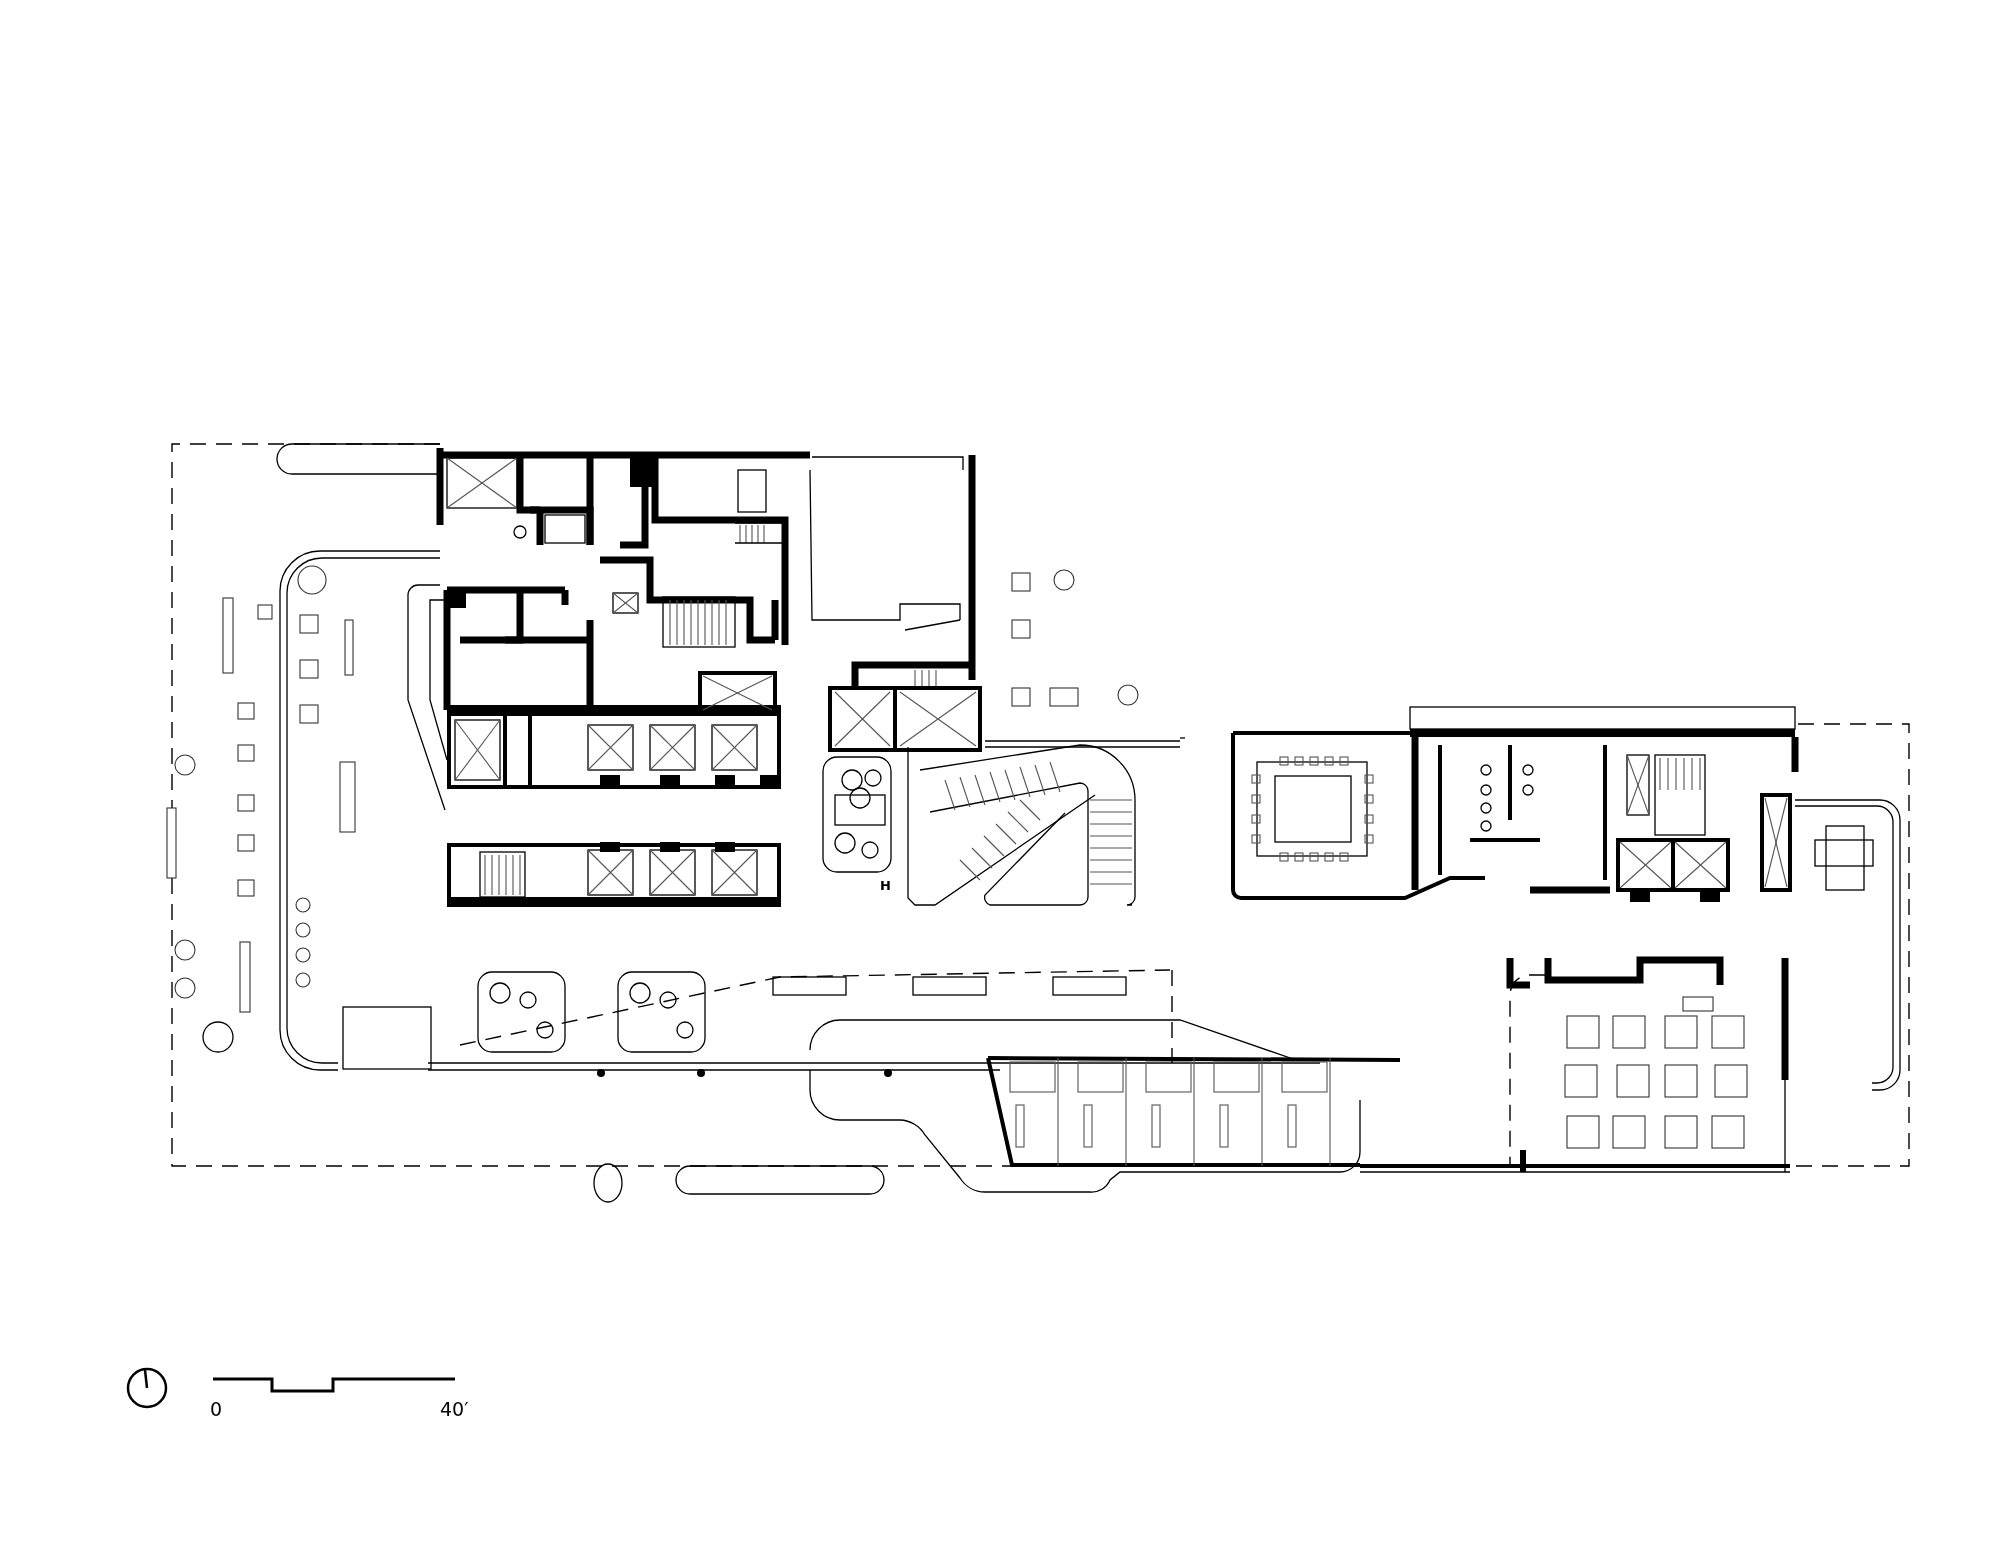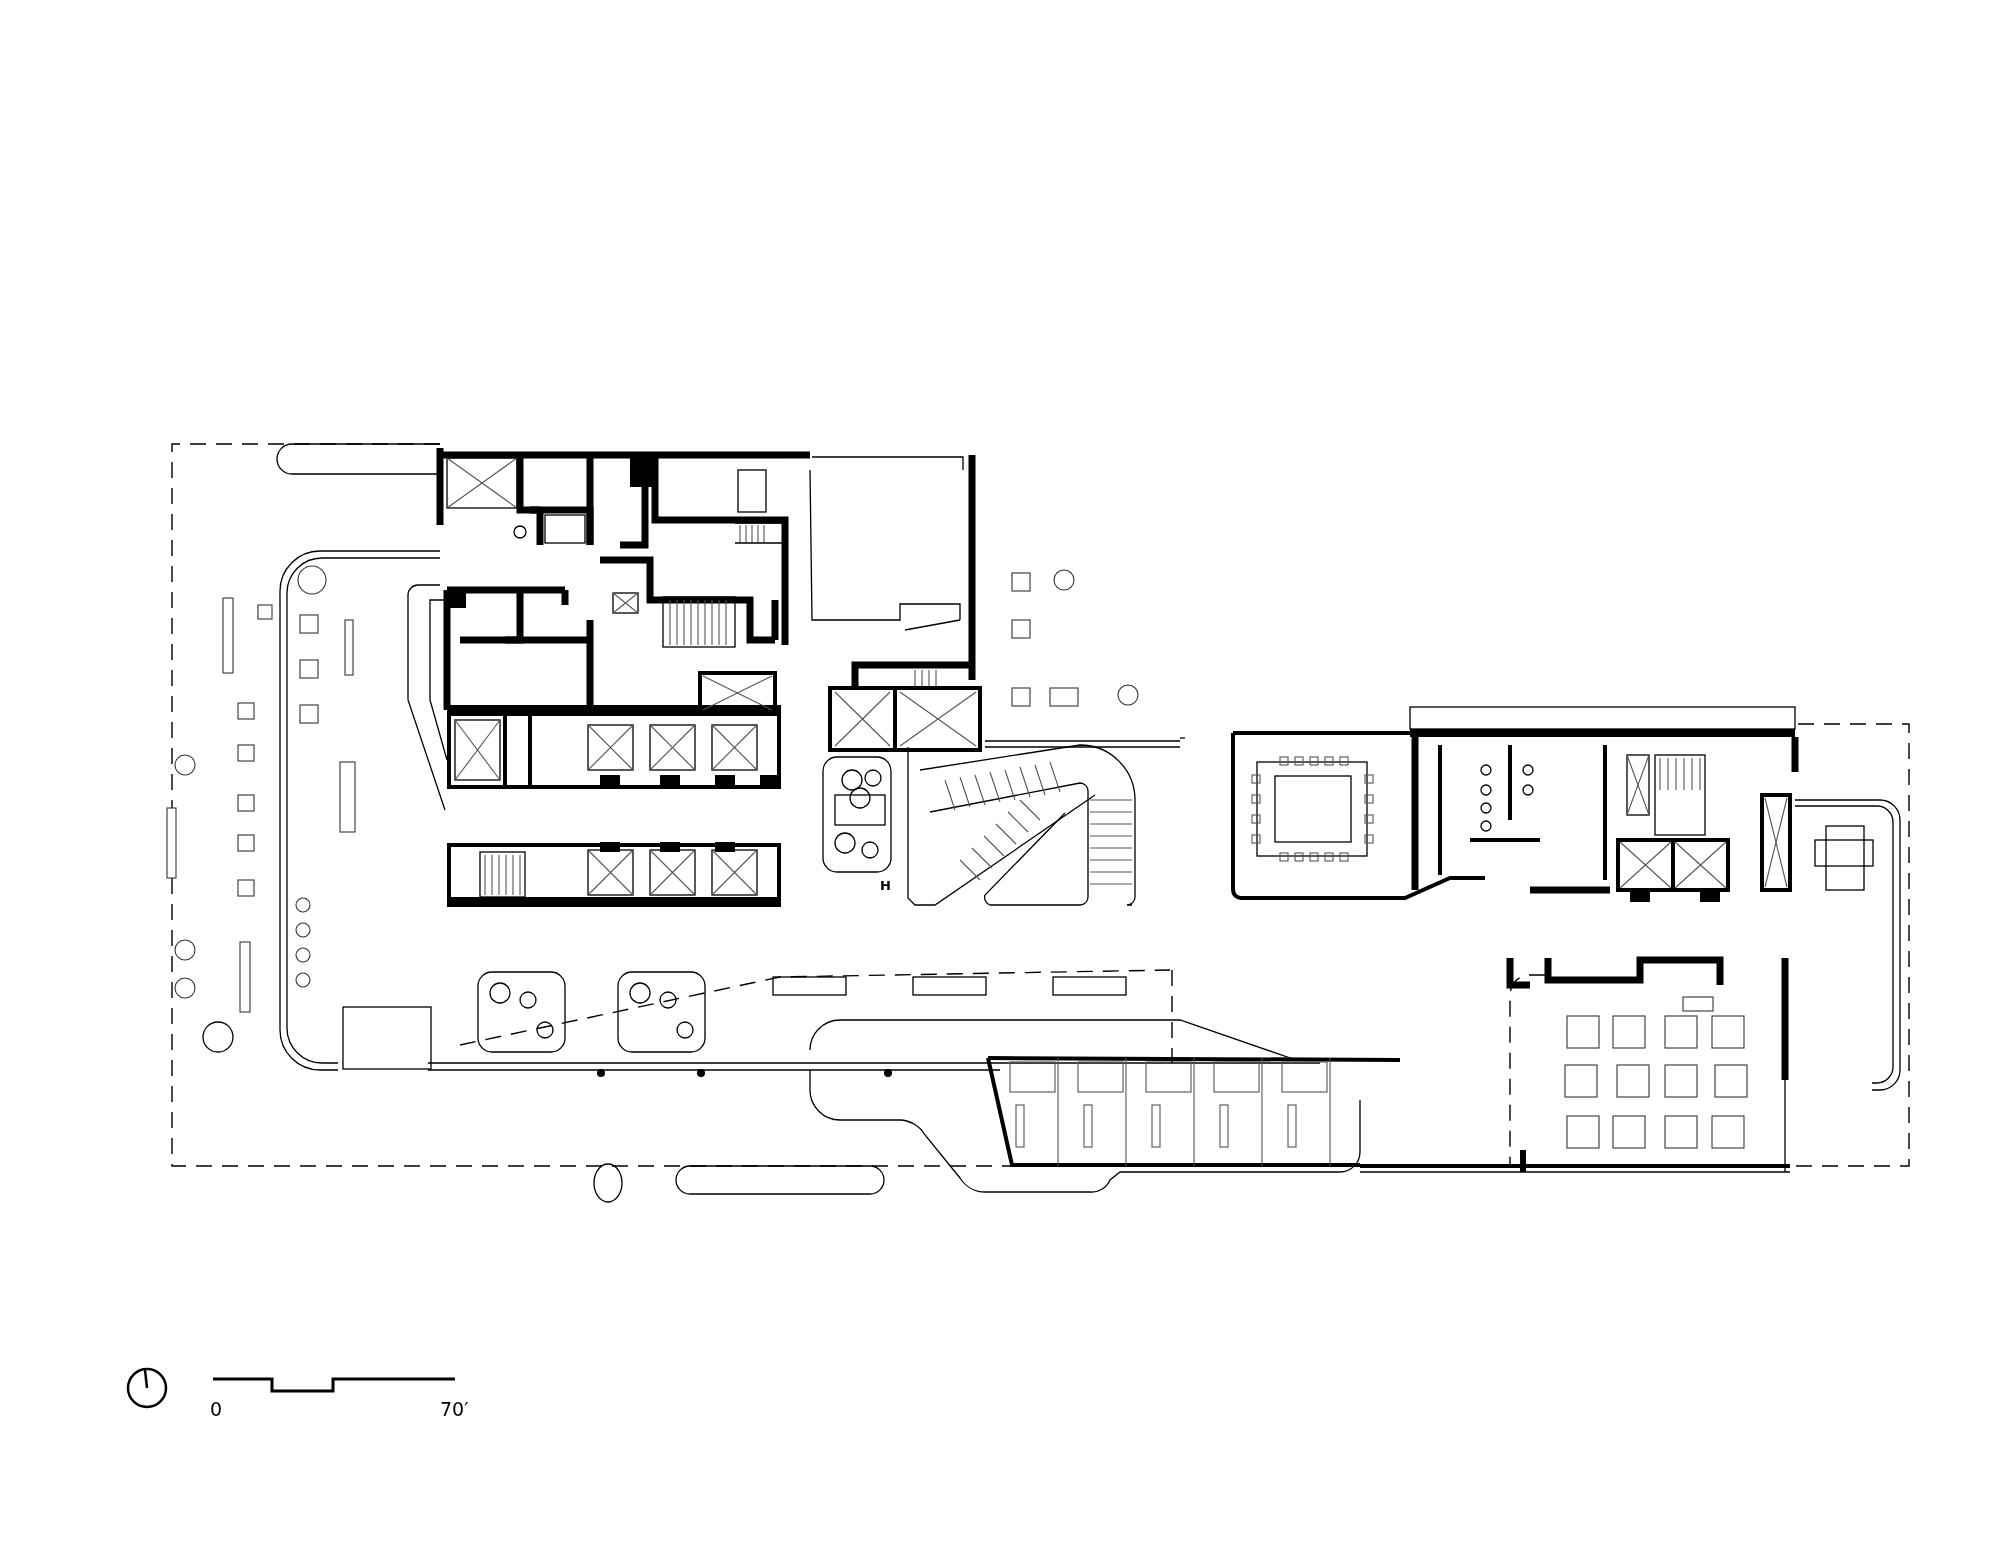--- a/index.html
+++ b/index.html
@@ -400,13 +400,13 @@
     <circle cx="147" cy="1388" r="19" fill="none" stroke="#000" stroke-width="2.5"></circle>
     <line x1="145" y1="1370" x2="147" y2="1388" stroke="#000" stroke-width="2.5"></line>
   </g>
 
   <g>
     <polyline points="213,1379 272,1379 272,1391 333,1391 333,1379 455,1379" fill="none" stroke="#000" stroke-width="3"></polyline>
   </g>
 </svg>
 
 <div class="scale-label" style="left:210px; top:1398px;">0</div>
-<div class="scale-label" style="left:440px; top:1398px;">70′</div>
+<div class="scale-label" style="left:440px; top:1398px;">40′</div>
 
 </body></html>

